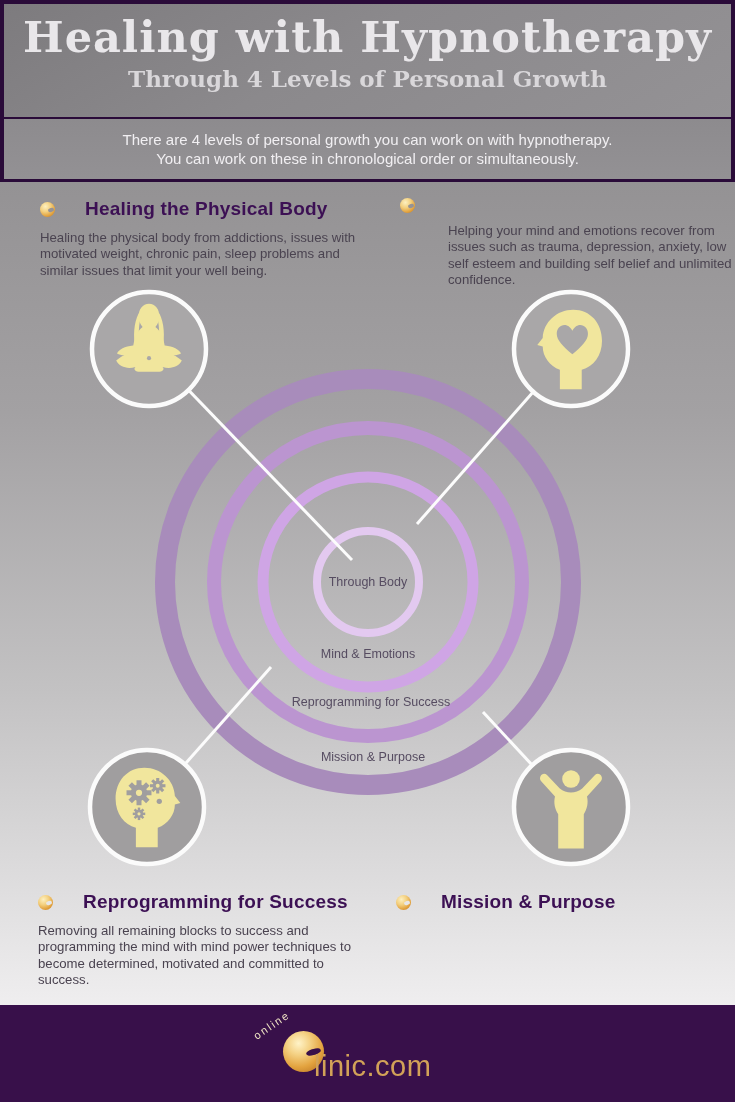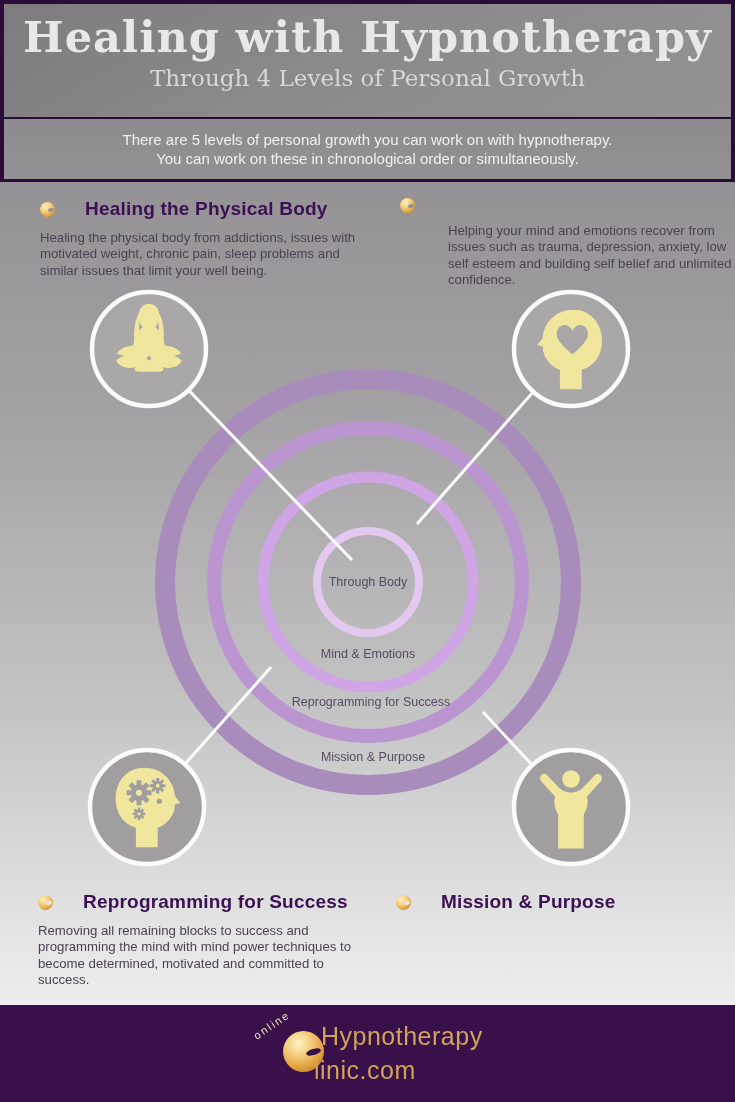--- a/index.html
+++ b/index.html
@@ -5,21 +5,21 @@
   html,body{margin:0;padding:0;background:#555;}
   .page{position:relative;width:735px;height:1102px;overflow:hidden;margin:0 auto;
         font-family:"Liberation Sans",sans-serif;background:#0369a1;}
 
   
   .title-band{position:absolute;top:0;left:0;width:735px;height:119px;box-sizing:border-box;
     background:linear-gradient(150deg,#7d7b7e 0%,#8b898c 45%,#949295 100%);
     border:4px solid #2a0b39;border-bottom:2px solid #2a0b39;text-align:center;}
   .title-band h1{margin:8px 0 0;font-family:"DejaVu Serif",serif;font-weight:700;
     font-size:43px;color:#e9e7ea;letter-spacing:1px;}
-  .title-band h2{margin:3px 0 8px;font-family:"DejaVu Serif",serif;font-weight:400;
+  .title-band h2{margin:3px 0 8px;font-family:"DejaVu Serif",serif;font-weight:700;
     font-size:23px;color:#d9d7da;}
   .intro-band{position:absolute;top:119px;left:0;width:735px;height:63px;box-sizing:border-box;
     background:linear-gradient(#8d8b8e,#939194);
     border-left:4px solid #2a0b39;border-right:4px solid #2a0b39;border-bottom:3px solid #2a0b39;
     text-align:center;color:#f1eff2;font-size:15px;line-height:19px;padding-top:11px;}
 
   
   .main{position:absolute;top:182px;left:0;width:735px;height:823px;
     background:linear-gradient(#949294 0%,#a3a1a3 28%,#c3c2c3 62%,#efeeef 100%);}
   .diagram-svg{position:absolute;top:0;left:0;}
@@ -51,34 +51,34 @@
   
   .footer{position:absolute;top:1005px;left:0;width:735px;height:97px;background:#38104a;}
   .logo{position:absolute;left:0;top:0;width:735px;height:97px;cursor:pointer;}
   .logo-online{position:absolute;left:251px;top:14px;transform:rotate(-34deg);
     font-size:11px;letter-spacing:2px;color:#efe3c4;}
   .logo-ball{position:absolute;left:283px;top:26px;width:41px;height:41px;border-radius:50%;
     background:radial-gradient(circle at 38% 30%,#fff3c8 0%,#f4d184 30%,#e3a33f 62%,#b06a1d 100%);}
   .logo-ball::after{content:"";position:absolute;right:3px;top:18px;width:15px;height:6px;
     border-radius:45%;background:#38104a;transform:rotate(-16deg);}
   .logo-line1{position:absolute;left:321px;top:17px;font-size:25px;color:#d2a258;letter-spacing:.5px;}
-  .logo-line2{position:absolute;left:314px;top:51px;font-size:25px;color:#d2a258;letter-spacing:.5px;}
+  .logo-line2{position:absolute;left:314px;top:45px;font-size:29px;color:#d2a258;letter-spacing:.5px;}
 </style>
 </head>
 <body>
 
 <div class="page">
 
   <header class="title-band">
     <h1>Healing with Hypnotherapy</h1>
     <h2>Through 4 Levels of Personal Growth</h2>
   </header>
 
   <div class="intro-band">
-    <div>There are 5 levels of personal growth you can work on with hypnotherapy.</div>
+    <div>There are 4 levels of personal growth you can work on with hypnotherapy.</div>
     <div>You can work on these in chronological order or simultaneously.</div>
   </div>
 
   <main class="main">
 
     <svg class="diagram-svg" width="735" height="823" viewBox="0 0 735 823">
       <defs>
         <path id="headL" d="M46,112 L46,87 C33,82 24,70 24,57 L17,55 L24,46 C25,26 42,10 63,10 C85,10 100,27 100,50 C100,69 89,83 74,87 L74,112 Z"></path>
       </defs>
 
@@ -188,18 +188,17 @@
         <span class="bullet on-light"></span>
         <h3>Mission &amp;  Purpose</h3>
       </div>
     </section>
   </main>
 
   <footer class="footer">
     <div class="logo">
       <span class="logo-online">online</span>
       <span class="logo-ball"></span>
-      <span class="logo-line1">Hypnotherapy</span>
       <span class="logo-line2">linic.com</span>
     </div>
   </footer>
 
 </div>
 
 </body></html>

